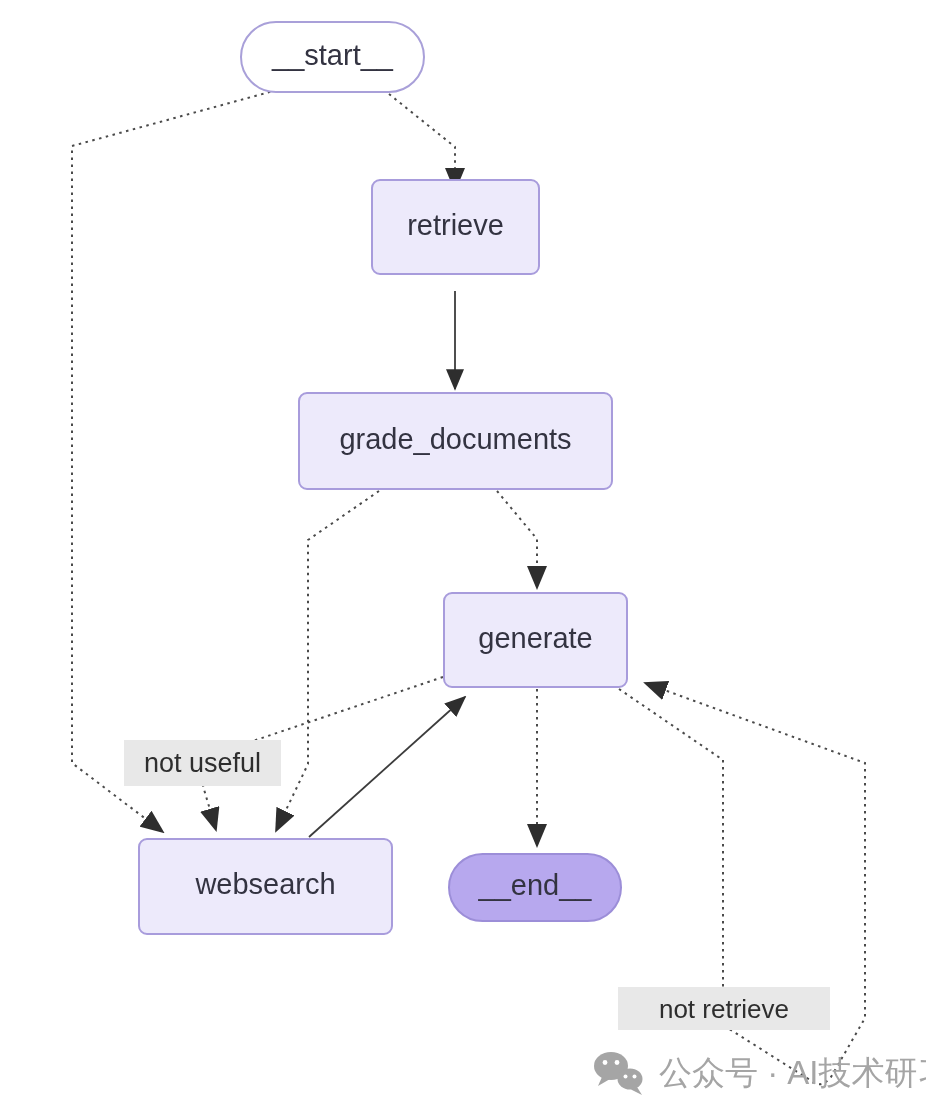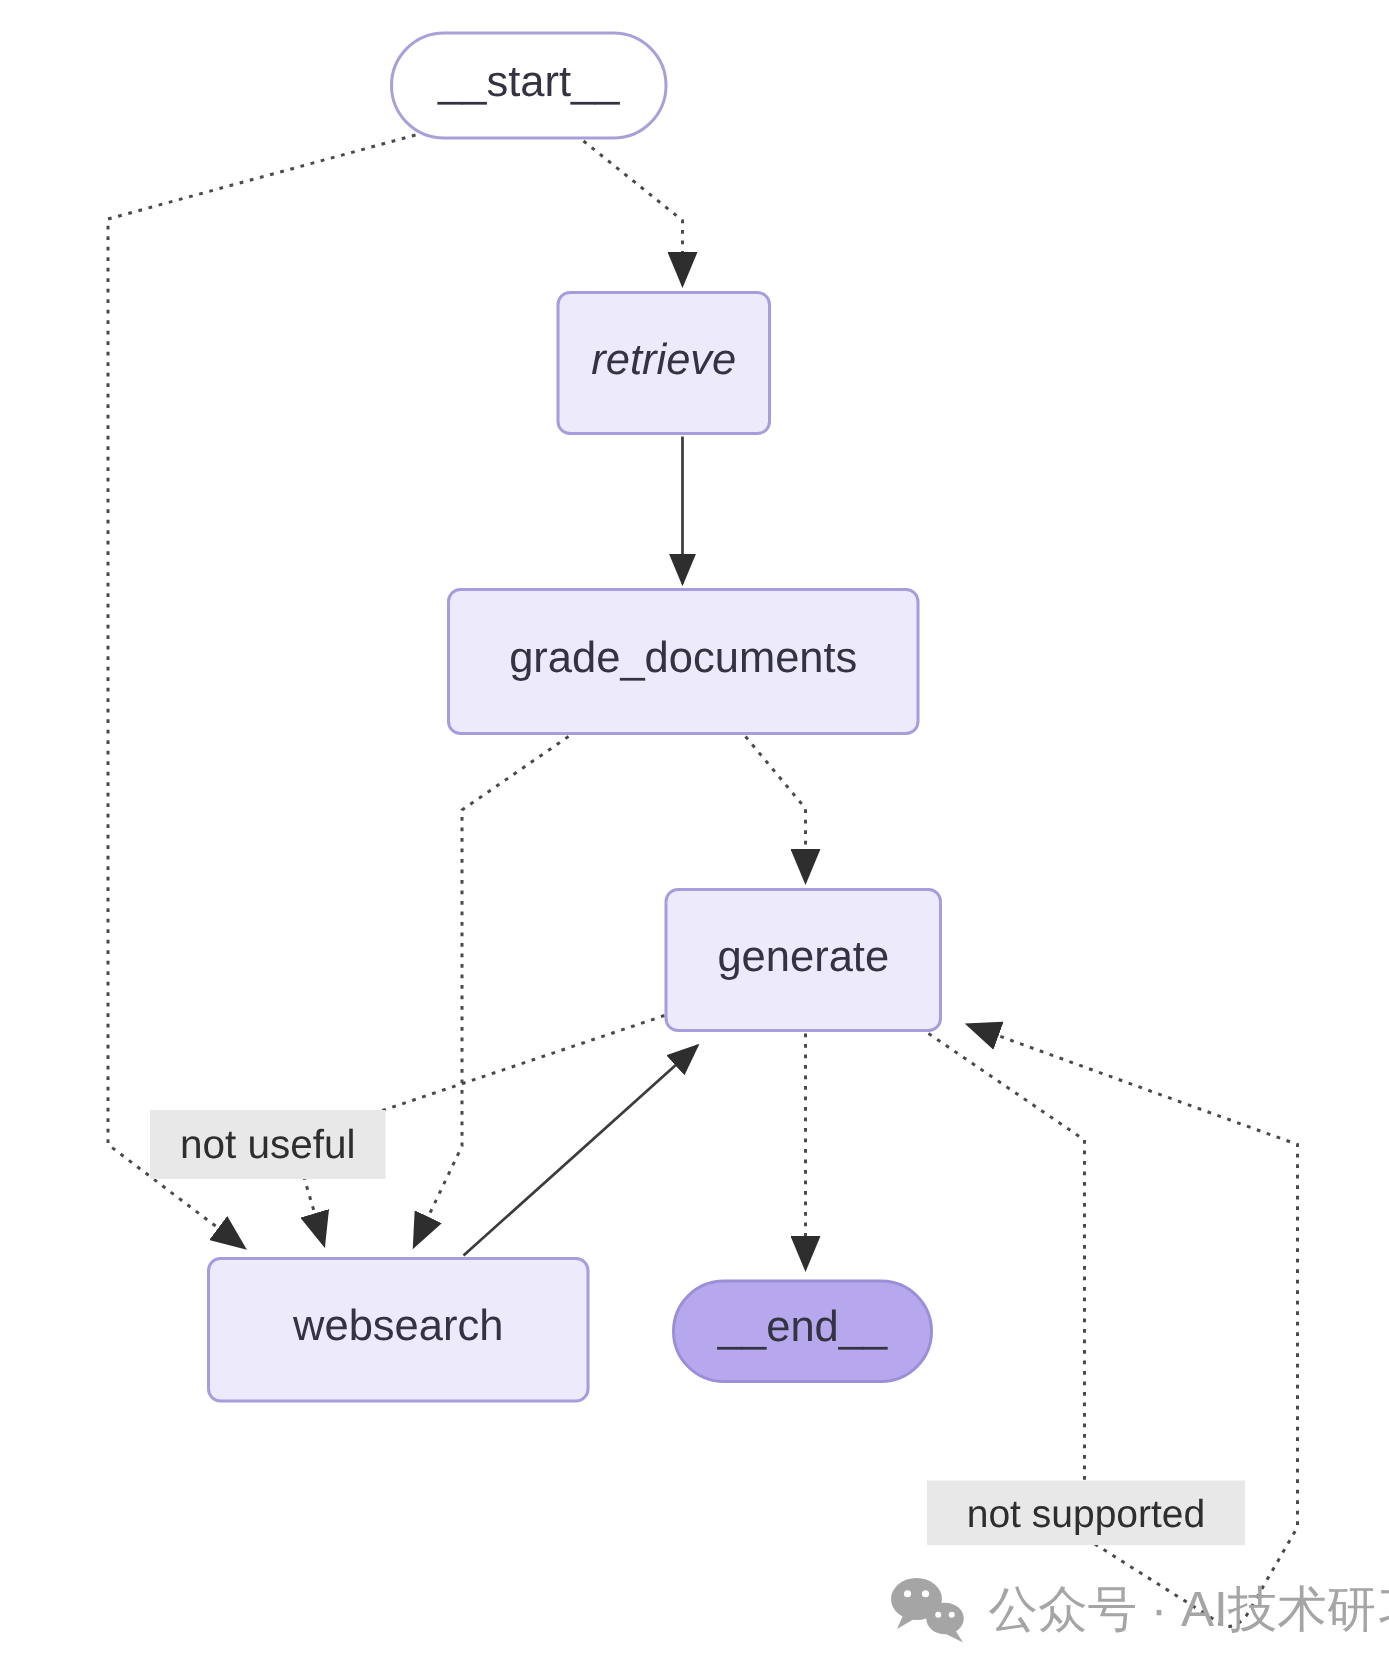--- a/index.html
+++ b/index.html
@@ -92,47 +92,47 @@
     <path class="edge-dotted" marker-end="url(#arrow)" d="M 277 90 L 72 146 L 72 763 L 163 832"></path>
     <path class="edge-solid" marker-end="url(#arrow)" d="M 455 291 L 455 389"></path>
     <path class="edge-dotted" marker-end="url(#arrow)" d="M 497 491 L 537 539 L 537 588"></path>
     <path class="edge-dotted" marker-end="url(#arrow)" d="M 379 491 L 308 540 L 308 764 L 276 831"></path>
     <path class="edge-dotted" marker-end="url(#arrow)" d="M 443 677 L 250 742 L 203 786 L 216 830"></path>
     <path class="edge-solid" marker-end="url(#arrow)" d="M 309 837 L 465 697"></path>
     <path class="edge-dotted" marker-end="url(#arrow)" d="M 537 689 L 537 846"></path>
     <path class="edge-dotted" marker-end="url(#arrow)" d="M 619 689 L 723 760 L 723 1025 L 810 1080 Q 820 1090 831 1077 L 865 1018 L 865 763 L 645 683"></path>
   </svg>
 
-  <div class="node pill-start" style="left:260px; top:21px; width:185px; height:72px;">
+  <div class="node pill-start" style="left:240px; top:21px; width:185px; height:72px;">
     <span>__start__</span>
   </div>
 
-  <div class="node" style="left:371px; top:194px; width:143px; height:96px;font-style:italic;">
+  <div class="node" style="left:371px; top:179px; width:169px; height:96px;">
     <span>retrieve</span>
   </div>
 
   <div class="node" style="left:443px; top:592px; width:185px; height:96px;">
     <span>generate</span>
   </div>
 
   <div class="node" style="left:298px; top:392px; width:315px; height:98px;">
     <span>grade_documents</span>
   </div>
 
   <div class="node" style="left:138px; top:838px; width:255px; height:97px;">
     <span>websearch</span>
   </div>
 
   <div class="node pill-end" style="left:448px; top:853px; width:174px; height:69px;justify-content:center;">
     <span>__end__</span>
   </div>
 
-  <div class="edge-label" style="left:100px; top:740px; width:157px; height:46px;">not useful</div>
+  <div class="edge-label" style="left:124px; top:740px; width:157px; height:46px;">not useful</div>
 
-  <div class="edge-label" style="left:618px; top:987px; width:212px; height:43px; font-size:26px;">not supported</div>
+  <div class="edge-label" style="left:618px; top:987px; width:212px; height:43px; font-size:26px;">not retrieve</div>
 
   <div class="watermark">
     <svg width="54" height="46" viewBox="0 0 54 46">
       <ellipse class="wm-fill" cx="19" cy="16" rx="17" ry="14"></ellipse>
       <path class="wm-fill" d="M 10 27 L 6 36 L 18 29 Z"></path>
       <circle cx="13" cy="12.5" r="2.4" fill="#ffffff"></circle>
       <circle cx="25" cy="12.5" r="2.4" fill="#ffffff"></circle>
       <ellipse class="wm-fill" cx="38" cy="29" rx="12.5" ry="10.5"></ellipse>
       <path class="wm-fill" d="M 45 37 L 50 45 L 39 39.5 Z"></path>
       <circle cx="33.5" cy="26.5" r="2" fill="#ffffff"></circle>

